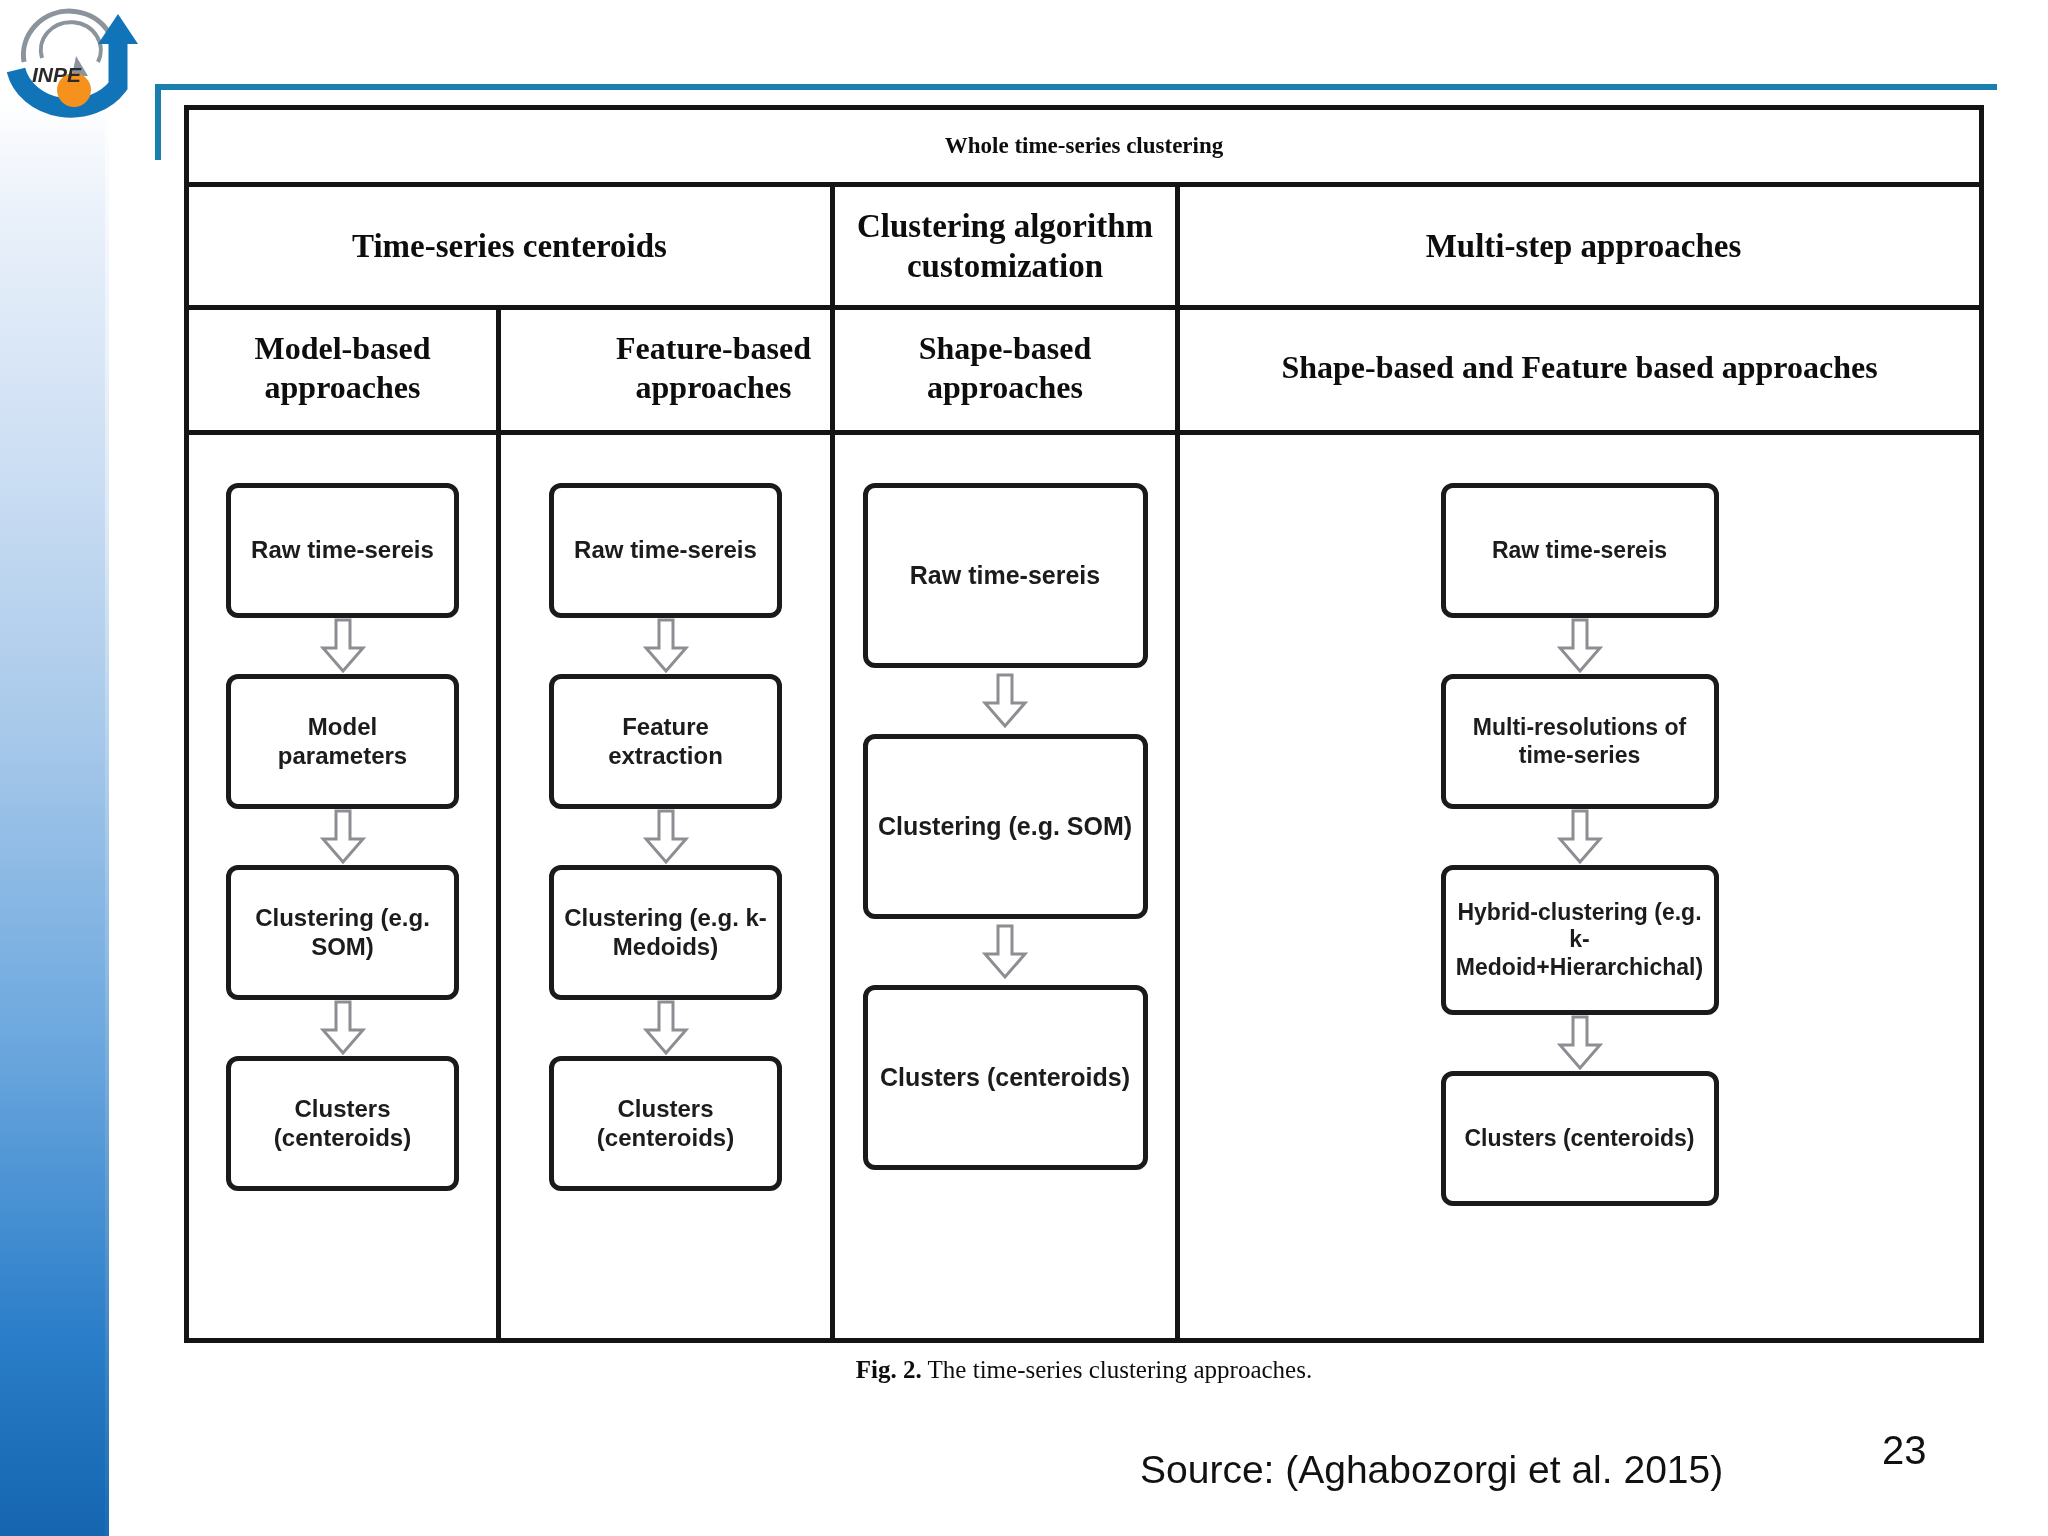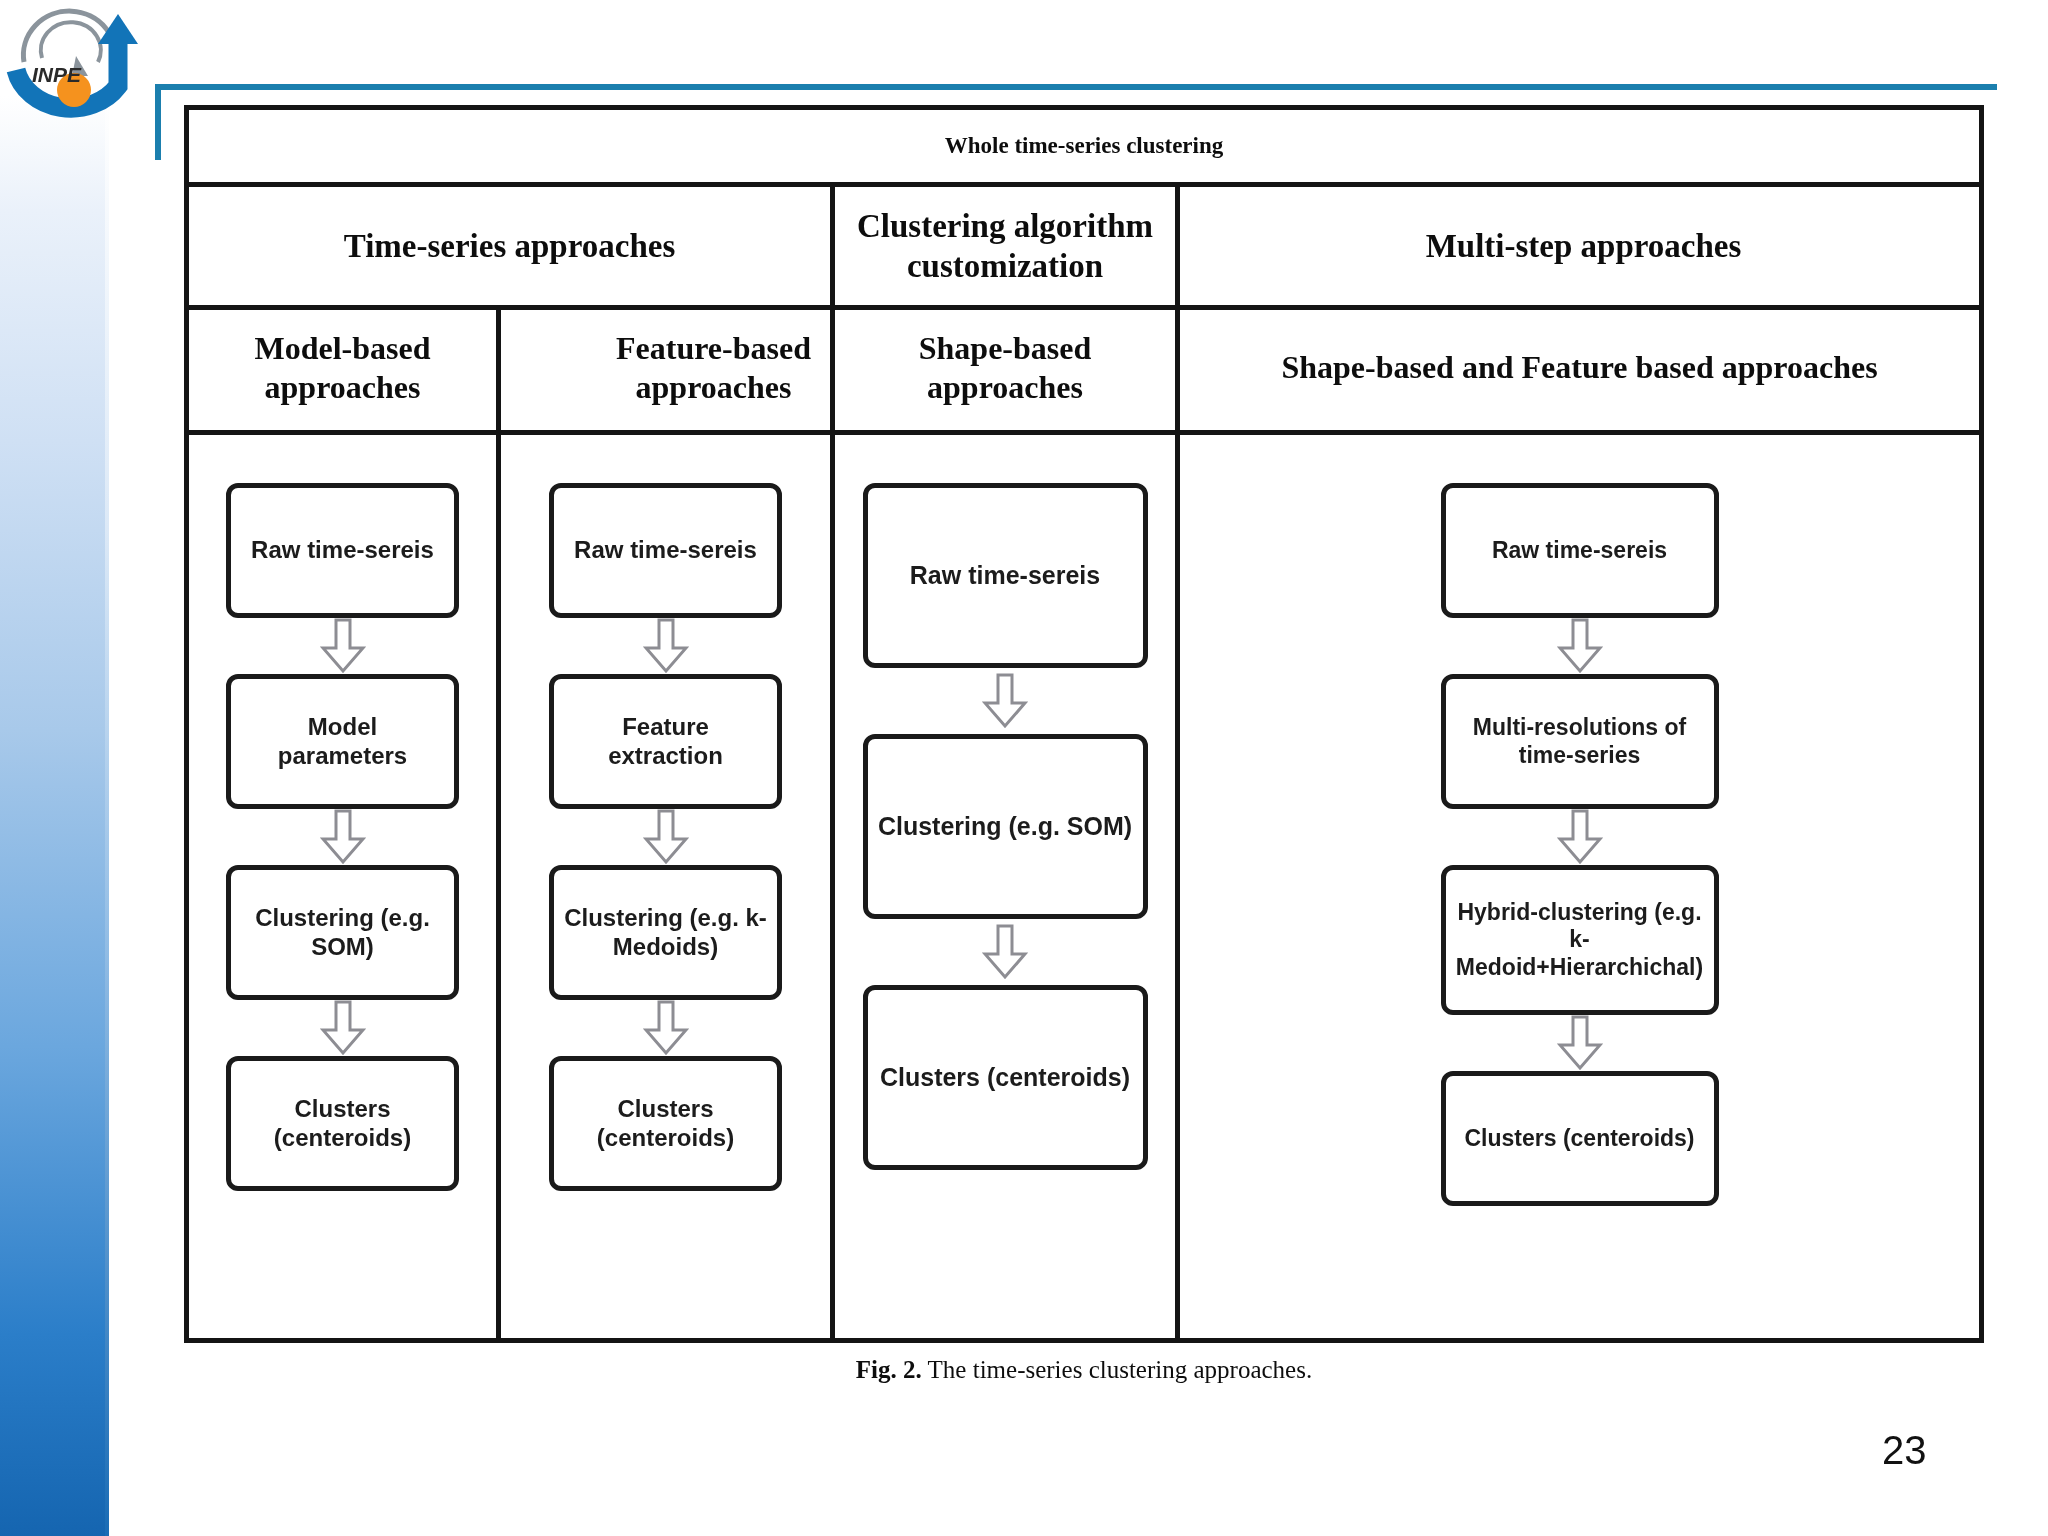--- a/index.html
+++ b/index.html
@@ -145,21 +145,21 @@
 
       <div class="hrow" style="top:0;height:72px;">
         <div class="hcell t-row1" style="left:0;right:0;">
           <span>Whole time-series clustering</span>
         </div>
       </div>
       <div class="hrow-sep" style="top:72px;"></div>
 
       <div class="hrow" style="top:77px;height:118px;">
         <div class="hcell t-row2" style="left:0;width:641px;">
-          <span>Time-series approaches</span>
+          <span>Time-series centeroids</span>
         </div>
         <div class="vsep" style="left:641px;top:0;height:118px;"></div>
         <div class="hcell t-row2" style="left:646px;width:340px;">
           <span>Clustering algorithm customization</span>
         </div>
         <div class="vsep" style="left:986px;top:0;height:118px;"></div>
         <div class="hcell t-row2" style="left:991px;right:0;padding-left:16px;">
           <span>Multi-step approaches</span>
         </div>
       </div>
@@ -282,15 +282,16 @@
 
       </div>
     </div>
   </div>
 
   <div id="caption">
     <b>Fig. 2.</b>
     <span>The time-series clustering approaches.</span>
   </div>
 
+  <div id="source">Source: (Aghabozorgi et al. 2015)</div>
   <div id="pageno">23</div>
 
 </div>
 
 </body></html>

